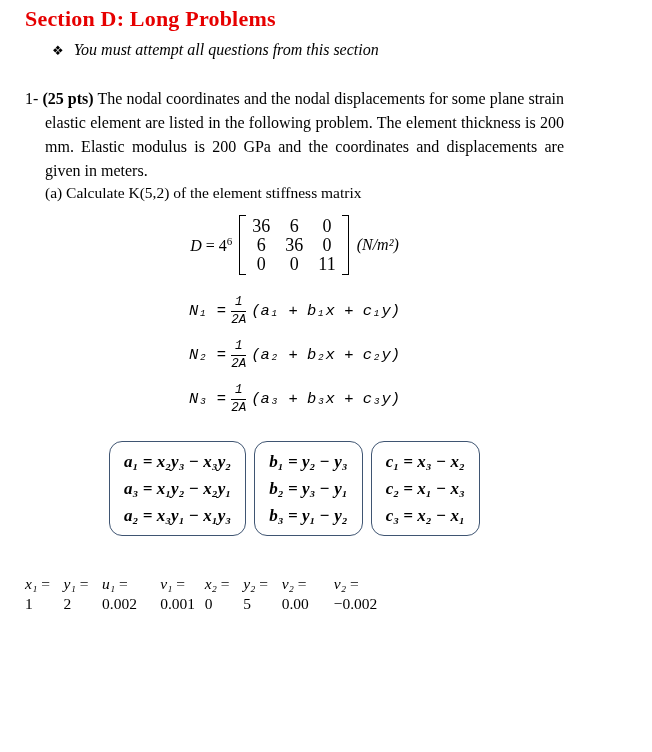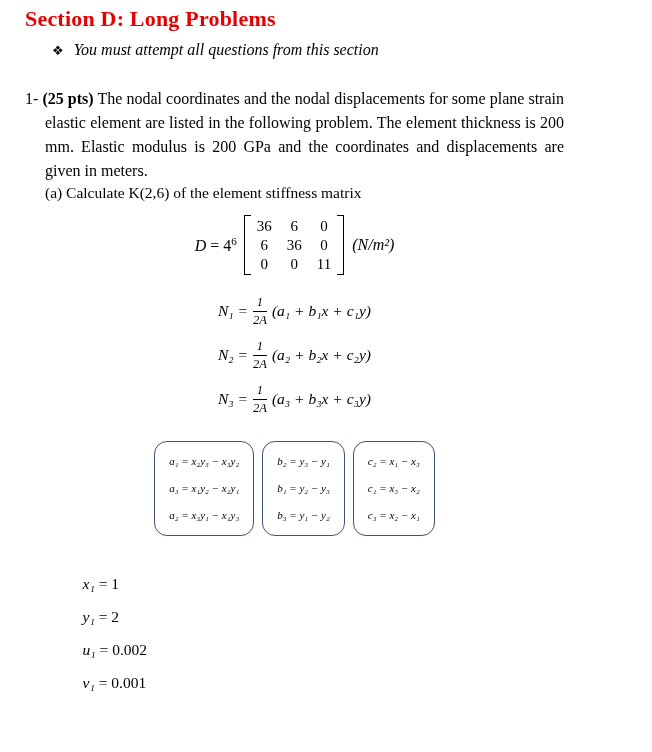--- a/index.html
+++ b/index.html
@@ -53,27 +53,27 @@
   .bracket.left  { border-left: 1.7px solid #000; border-top: 1.7px solid #000; border-bottom: 1.7px solid #000; }
   .bracket.right { border-right: 1.7px solid #000; border-top: 1.7px solid #000; border-bottom: 1.7px solid #000; }
   .mat {
     display: grid;
     grid-template-columns: repeat(3, auto);
     column-gap: 15px;
     row-gap: 1px;
     justify-items: center;
     align-items: center;
     padding: 2px 6px;
-    font-size: 15px;
+    font-size: 18px;
     line-height: 18px;
   }
   .units { font-style: italic; margin-left: 4px; }
 
   
-  .shape-funcs { margin-top: 20px; }
+  .shape-funcs { margin-top: 20px; font-family: Liberation Mono, monospace; }
   .sf-eq {
     display: flex;
     justify-content: center;
     align-items: center;
     gap: 5px;
     font-size: 15.5px;
     font-style: italic;
     margin: 12px 0;
     height: 32px;
   }
@@ -87,53 +87,54 @@
     display: flex;
     justify-content: center;
     align-items: stretch;
     gap: 8px;
   }
   .mbox {
     border: 1.6px solid #3f5572;
     border-radius: 13px;
     padding: 6px 14px;
     font-style: italic;
-    font-size: 11px;
+    font-size: 17px;
     line-height: 27px;
     white-space: nowrap;
+    font-weight: bold;
   }
 
   
   .values {
     margin-top: 38px;
     display: grid;
     grid-template-columns: 1fr 1fr 1fr;
     justify-items: center;
   }
-  .vcol { display: flex; flex-direction: column; gap: 13px; font-size: 15.5px; line-height: 20px; }
+  .vcol { display: flex; flex-direction: row; gap: 13px; font-size: 15.5px; line-height: 20px; align-items: center; }
   .vitem .var { font-style: italic; }
 </style>
 </head>
 <body>
 
 <div class="page">
 
   <h1 class="title">Section D: Long Problems</h1>
 
   <div class="note">
     <span class="bullet">❖</span><span class="note-text">You must attempt all questions from this section</span>
   </div>
 
   <p class="problem">
     <span>1-</span>
     <span class="pts">(25 pts)</span>
     <span>The nodal coordinates and the nodal displacements for some plane strain elastic element are listed in the following problem. The element thickness is 200 mm. Elastic modulus is 200 GPa and the coordinates and displacements are given in meters.</span>
   </p>
   <div class="subparts">
-    <div>(a) Calculate K(2,6) of the element stiffness matrix</div>
+    <div>(a) Calculate K(5,2) of the element stiffness matrix</div>
   </div>
 
   <div class="eq-d">
     <span class="dlhs"><span class="it">D</span><span> = 4</span><sup>6</sup></span>
     <span class="mat-wrap">
       <span class="bracket left"></span>
       <span class="mat">
         <span>36</span>
         <span>6</span>
         <span>0</span>
@@ -176,33 +177,39 @@
     </div>
   </div>
 
   <div class="boxes">
     <div class="mbox">
       <div>a₁ = x₂y₃ − x₃y₂</div>
       <div>a₃ = x₁y₂ − x₂y₁</div>
       <div>a₂ = x₃y₁ − x₁y₃</div>
     </div>
     <div class="mbox">
+      <div>b₁ = y₂ − y₃</div>
       <div>b₂ = y₃ − y₁</div>
-      <div>b₁ = y₂ − y₃</div>
       <div>b₃ = y₁ − y₂</div>
     </div>
     <div class="mbox">
+      <div>c₁ = x₃ − x₂</div>
       <div>c₂ = x₁ − x₃</div>
-      <div>c₁ = x₃ − x₂</div>
       <div>c₃ = x₂ − x₁</div>
     </div>
   </div>
 
   <div class="values">
     <div class="vcol">
       <div class="vitem"><span class="var">x₁</span> <span>= 1</span></div>
       <div class="vitem"><span class="var">y₁</span> <span>= 2</span></div>
       <div class="vitem"><span class="var">u₁</span> <span>= 0.002</span></div>
       <div class="vitem"><span class="var">v₁</span> <span>= 0.001</span></div>
     </div>
+    <div class="vcol">
+      <div class="vitem"><span class="var">x₂</span> <span>= 0</span></div>
+      <div class="vitem"><span class="var">y₂</span> <span>= 5</span></div>
+      <div class="vitem"><span class="var">v₂</span> <span>= 0.00</span></div>
+      <div class="vitem"><span class="var">v₂</span> <span>= −0.002</span></div>
+    </div>
   </div>
 
 </div>
 
 </body></html>

